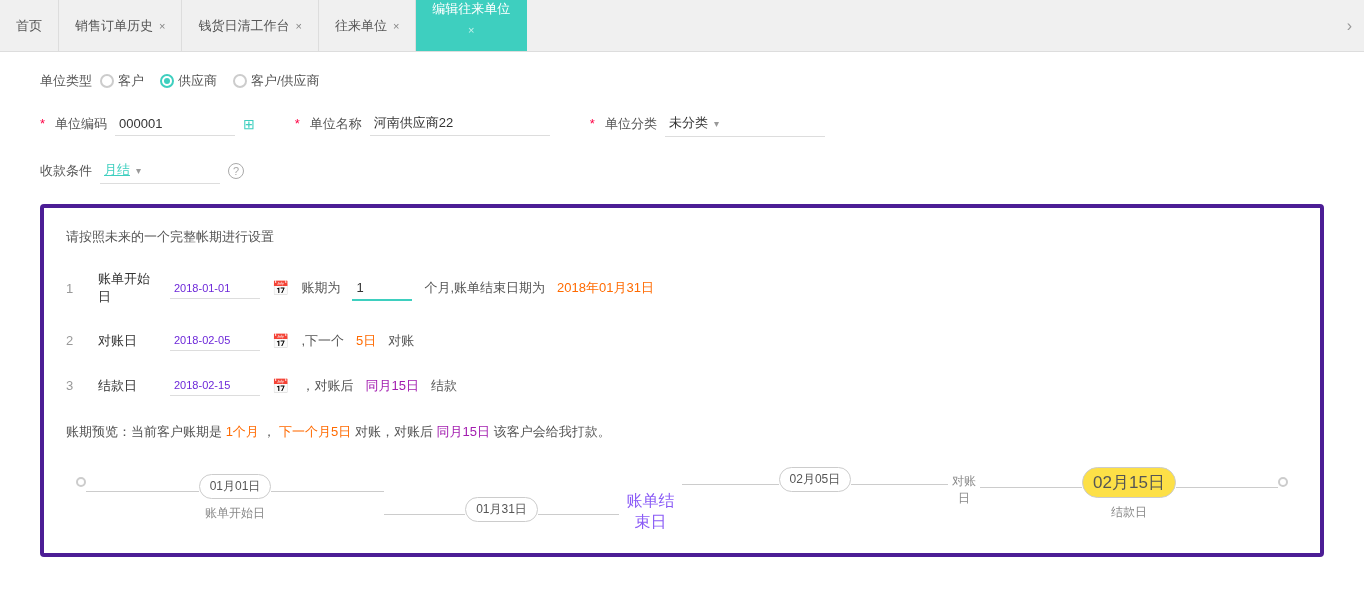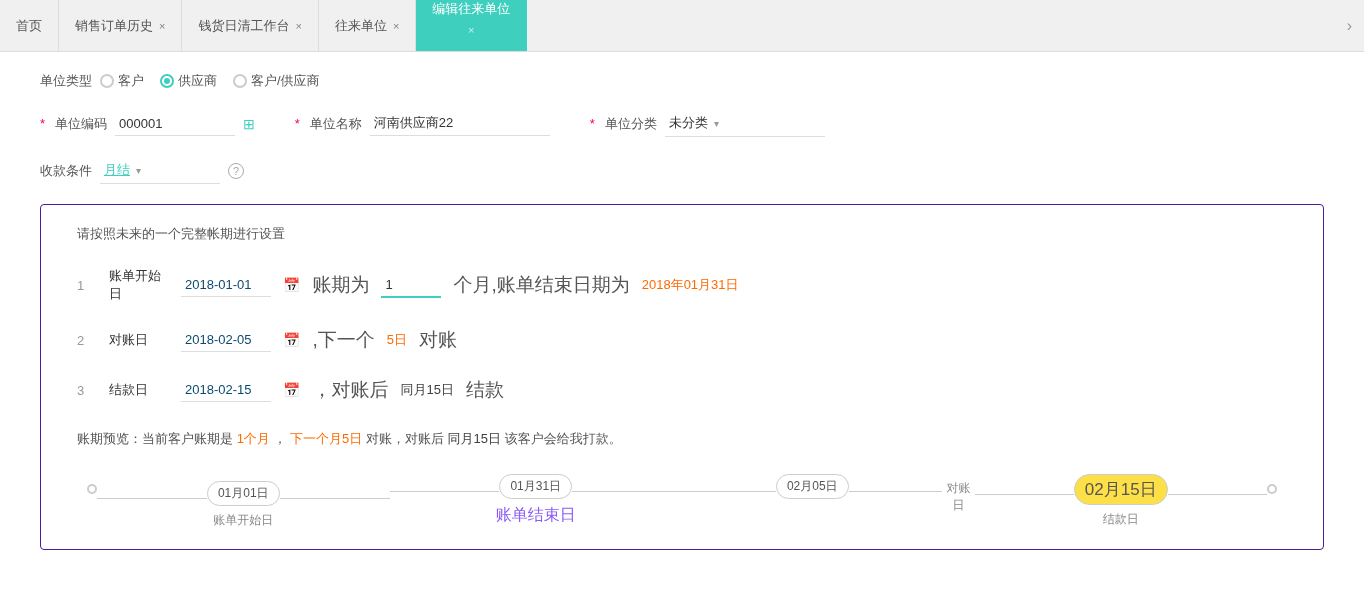--- a/index.html
+++ b/index.html
@@ -167,23 +167,23 @@
       align-items: center;
       border-bottom: 1px solid #ddd;
       padding: 4px 4px;
       min-width: 160px;
       cursor: pointer;
       gap: 4px;
     }
 
     
     .section-box {
-      border: 1px solid #4c1d95;
+      border: 4px solid #4c1d95;
       border-radius: 4px;
-      padding: 20px 36px;
+      padding: 20px 22px;
       margin-bottom: 20px;
     }
     .section-title {
       font-size: 13px;
       color: #555;
       margin-bottom: 24px;
     }
 
     
     .setting-row {
@@ -200,45 +200,45 @@
     .row-label {
       width: 60px;
       color: #333;
       font-size: 13px;
     }
     .date-input {
       border: none;
       border-bottom: 1px solid #ddd;
       outline: none;
       padding: 4px;
-      font-size: 13px;
-      color: #0c4a6e;
+      font-size: 11px;
+      color: #6d28d9;
       background: transparent;
       width: 90px;
     }
     .period-input {
       border: none;
       border-bottom: 2px solid #3ecfbf;
       outline: none;
       padding: 4px;
       font-size: 13px;
       color: #333;
       background: transparent;
       width: 60px;
     }
     .row-text {
       color: #555;
-      font-size: 19px;
+      font-size: 13px;
     }
     .highlight-orange {
       color: #ff6a00;
       font-weight: normal;
     }
     .highlight-teal {
-      color: #404040;
+      color: #a21caf;
     }
 
     
     .preview-text {
       font-size: 13px;
       color: #555;
       margin-bottom: 24px;
       line-height: 1.8;
     }
   </style>
@@ -377,21 +377,21 @@
         <div style="display:flex;align-items:center;width:100%;">
           <div style="flex:1;height:1px;background:#ccc;margin-top:10px;"></div>
           <div style="display:flex;flex-direction:column;align-items:center;">
             <div style="border:1px solid #ccc;border-radius:16px;padding:3px 10px;font-size:12px;color:#555;white-space:nowrap;background:#fff;">01月01日</div>
           </div>
           <div style="flex:1;height:1px;background:#ccc;margin-top:10px;"></div>
         </div>
         <div style="font-size:12px;color:#888;margin-top:6px;text-align:center;">账单开始日</div>
       </div>
 
-      <div style="display:flex;flex-direction:column;align-items:center;flex:1;">
+      <div style="display:flex;flex-direction:row;align-items:center;flex:1;margin-top:18px;">
         <div style="display:flex;align-items:center;width:100%;">
           <div style="flex:1;height:1px;background:#ccc;margin-top:10px;"></div>
           <div style="display:flex;flex-direction:column;align-items:center;">
             <div style="border:1px solid #ccc;border-radius:16px;padding:3px 10px;font-size:12px;color:#555;white-space:nowrap;background:#fff;">01月31日</div>
           </div>
           <div style="flex:1;height:1px;background:#ccc;margin-top:10px;"></div>
         </div>
         <div style="font-size:16px;color:#8b5cf6;margin-top:6px;text-align:center;">账单结束日</div>
       </div>
 

